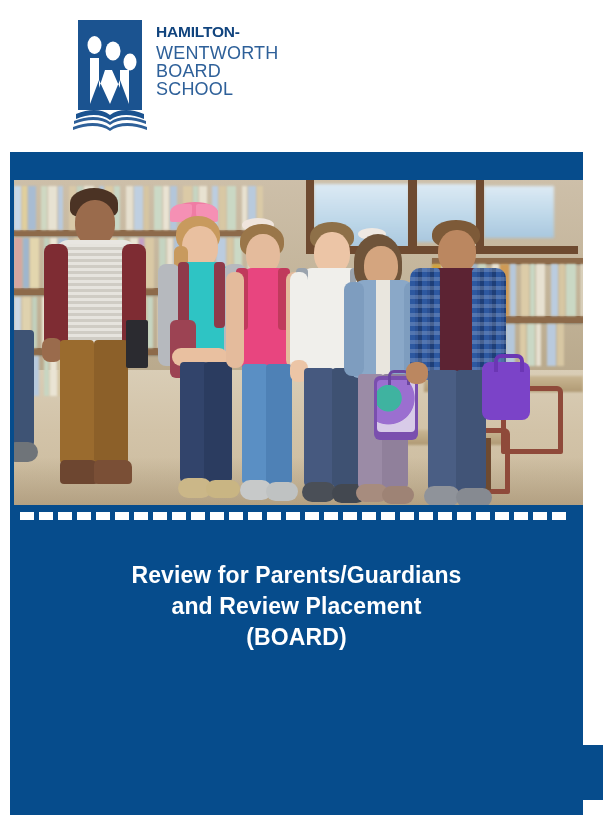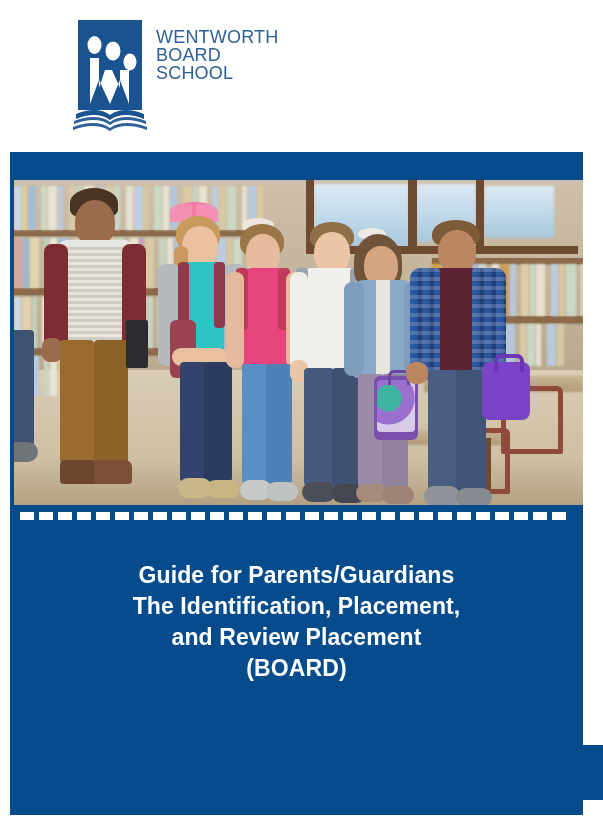--- a/index.html
+++ b/index.html
@@ -226,20 +226,21 @@
           <ellipse cx="41" cy="33" rx="7.5" ry="9.5" fill="#ffffff"></ellipse>
           <ellipse cx="58" cy="44" rx="6.5" ry="8.5" fill="#ffffff"></ellipse>
 
           <path d="M4 96 C18 90 30 91 38 97 C46 91 58 90 72 96 L72 101 C58 95 46 96 38 102 C30 96 18 95 4 101 Z" fill="#1b5390"></path>
           <path d="M2 103 C17 97 30 98 38 104 C46 98 59 97 74 103 L74 106 C59 100 46 101 38 107 C30 101 17 100 2 106 Z" fill="#2e6099"></path>
           <path d="M1 109 C16 103 30 104 38 110 C46 104 60 103 75 109 L75 112 C60 106 46 107 38 113 C30 107 16 106 1 112 Z" fill="#2e6099"></path>
         </svg>
       </div>
 
       <div class="logo-words">
+        <div class="logo-line-1">HAMILTON-</div>
         <div class="logo-sub first">WENTWORTH</div>
         <div class="logo-sub">BOARD</div>
         <div class="logo-sub">SCHOOL</div>
       </div>
 
     </div>
   </div>
 
   <div class="blue-panel"></div>
   <div class="blue-tab"></div>
@@ -470,19 +471,18 @@
     <span class="dash" style="left:418px;width:14px;"></span>
     <span class="dash" style="left:437px;width:14px;"></span>
     <span class="dash" style="left:456px;width:14px;"></span>
     <span class="dash" style="left:475px;width:14px;"></span>
     <span class="dash" style="left:494px;width:14px;"></span>
     <span class="dash" style="left:513px;width:14px;"></span>
     <span class="dash" style="left:532px;width:14px;"></span>
   </div>
 
   <div class="title-block">
-    <div class="title-line">Guide for Parents/Guardians</div>
-    <div class="title-line">The Identification, Placement,</div>
+    <div class="title-line">Review for Parents/Guardians</div>
     <div class="title-line">and Review Placement</div>
     <div class="title-line">(BOARD)</div>
   </div>
 
 </div>
 
 </body></html>

